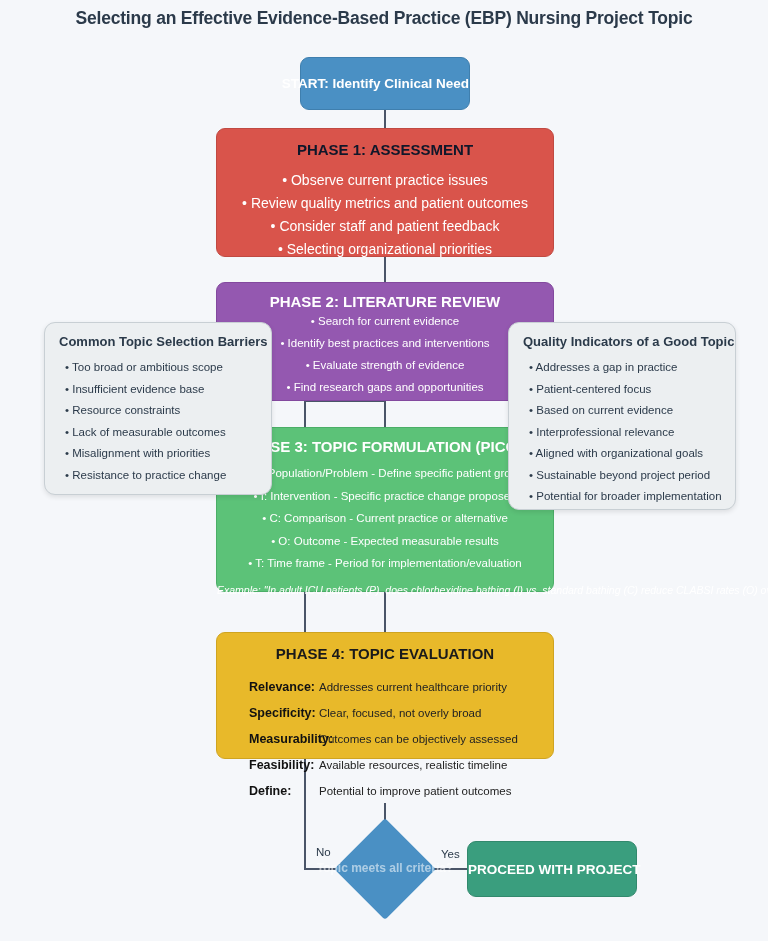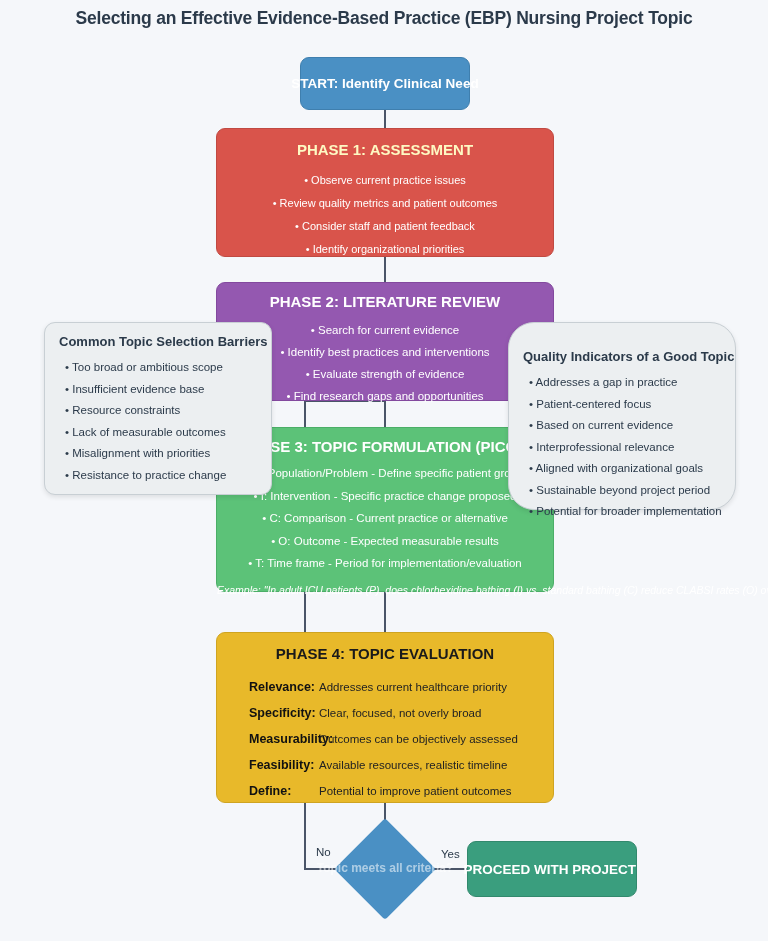--- a/index.html
+++ b/index.html
@@ -49,62 +49,62 @@
     white-space:nowrap;
   }
   .node .bl{
     white-space:nowrap;
   }
 
   
   #start{
     left:300px;top:57px;width:170px;height:53px;
     background:#4a90c4;border:1.5px solid #3f7fae;
-    display:flex;align-items:center;justify-content:center;
+    display:flex;align-items:center;justify-content:flex-end;
   }
   #start .nt{
     color:#ffffff;font-size:13.5px;
     position:relative;
   }
 
   
   #phase1{
     left:216px;top:128px;width:338px;height:129px;
     background:#d9544b;border:1.5px solid #c04a42;
     padding-top:12px;
   }
-  #phase1 .nt{color:#fef9c3;font-size:15px;margin-bottom:11px;}
-  #phase1 .bl{color:#fff;font-size:11px;line-height:23px;}
+  #phase1 .nt{color:#0f172a;font-size:15px;margin-bottom:11px;}
+  #phase1 .bl{color:#fff;font-size:14px;line-height:23px;}
 
   
   #phase2{
     left:216px;top:282px;width:338px;height:119px;
     background:#9458b0;border:1.5px solid #83499e;
     padding-top:10px;
   }
-  #phase2 .nt{color:#fff;font-size:15px;margin-bottom:9px;}
+  #phase2 .nt{color:#fff;font-size:15px;}
   #phase2 .bl{color:#fff;font-size:11.5px;line-height:22px;}
 
   
   #phase3{
     left:216px;top:427px;width:338px;height:165px;
     background:#5cc278;border:1.5px solid #4bae67;
     padding-top:10px;
     overflow:visible;
   }
   #phase3 .nt{color:#fff;font-size:15px;margin-bottom:7px;}
   #phase3 .bl{color:#fff;font-size:11.5px;line-height:22.5px;}
   #phase3 .ex{
     color:#ffffff;font-size:10.5px;font-style:italic;
     white-space:nowrap;margin-top:9px;
   }
 
   
   #phase4{
-    left:216px;top:632px;width:338px;height:171px;
+    left:216px;top:632px;width:338px;height:127px;
     background:#e8b92a;border:1.5px solid #cfa421;
     padding-top:12px;
   }
   #phase4 .nt{color:#1a1a1a;font-size:15px;margin-bottom:11px;}
   #phase4 .crit{
     position:relative;height:26px;line-height:26px;
     white-space:nowrap;
     text-align:left;padding-left:32px;
   }
   #phase4 .ck{
@@ -129,21 +129,21 @@
     text-align:center;
     font-size:12px;font-weight:bold;color:#ffffff;
     white-space:nowrap;
     opacity:.55;
   }
 
   
   #proceed{
     left:467px;top:841px;width:170px;height:56px;
     background:#3a9e7e;border:1.5px solid #32896d;
-    display:flex;align-items:center;justify-content:flex-end;
+    display:flex;align-items:center;justify-content:flex-start;
   }
   #proceed .nt{color:#fff;font-size:13.5px;}
 
   
   .panel{
     position:absolute;z-index:5;
     background:#eceff1;
     border:1px solid #c8cfd4;
     border-radius:11px;
     box-shadow:0 2px 5px rgba(0,0,0,.10);
@@ -159,22 +159,21 @@
     line-height:21.5px;white-space:nowrap;
   }
   #panel-left{
     left:44px;top:322px;width:228px;height:173px;
     padding:11px 0 0 12px;
   }
   #panel-left .ph{margin-left:2px;}
   #panel-left .pb{padding-left:8px;}
   #panel-right{
     left:508px;top:322px;width:228px;height:188px;
-    padding:26px 0 0 12px;
-    border-radius:26px;
+    padding:11px 0 0 12px;
   }
   #panel-right .ph{margin-left:2px;}
   #panel-right .pb{padding-left:8px;}
 </style>
 </head>
 <body>
 
 <div id="stage">
 
   <div class="title">Selecting an Effective Evidence-Based Practice (EBP) Nursing Project Topic</div>
@@ -200,21 +199,21 @@
 
   <div id="start" class="node">
     <div class="nt">START: Identify Clinical Need</div>
   </div>
 
   <div id="phase1" class="node">
     <div class="nt">PHASE 1: ASSESSMENT</div>
     <div class="bl">• Observe current practice issues</div>
     <div class="bl">• Review quality metrics and patient outcomes</div>
     <div class="bl">• Consider staff and patient feedback</div>
-    <div class="bl">• Identify organizational priorities</div>
+    <div class="bl">• Selecting organizational priorities</div>
   </div>
 
   <div id="phase2" class="node">
     <div class="nt">PHASE 2: LITERATURE REVIEW</div>
     <div class="bl">• Search for current evidence</div>
     <div class="bl">• Identify best practices and interventions</div>
     <div class="bl">• Evaluate strength of evidence</div>
     <div class="bl">• Find research gaps and opportunities</div>
   </div>
 

